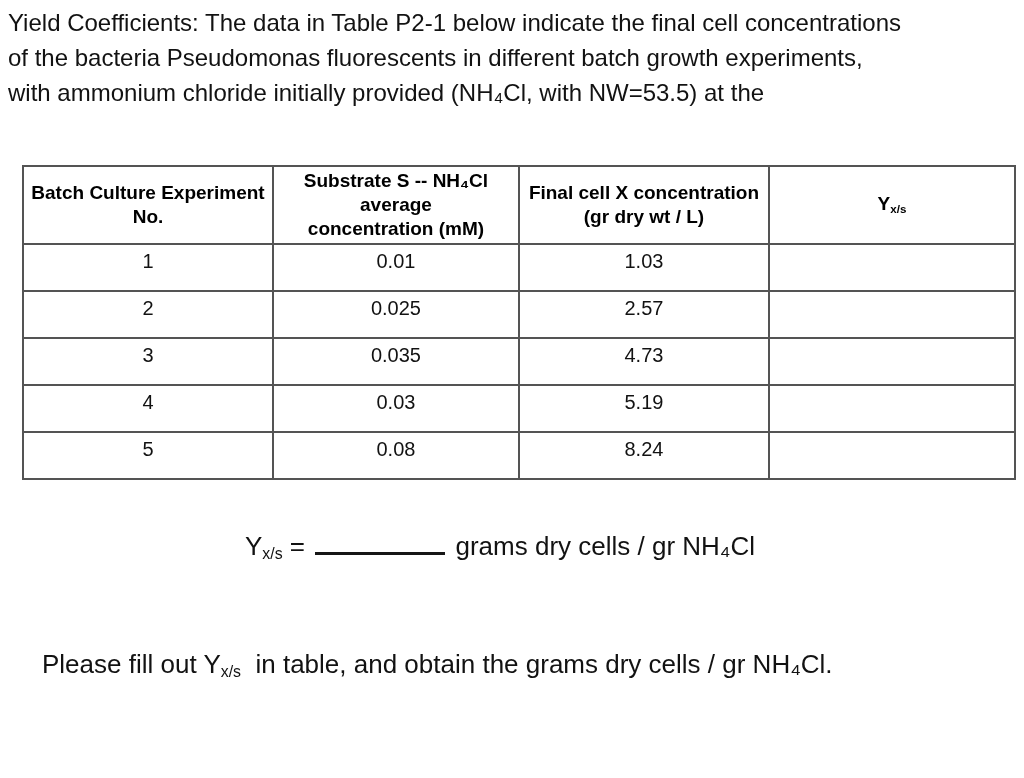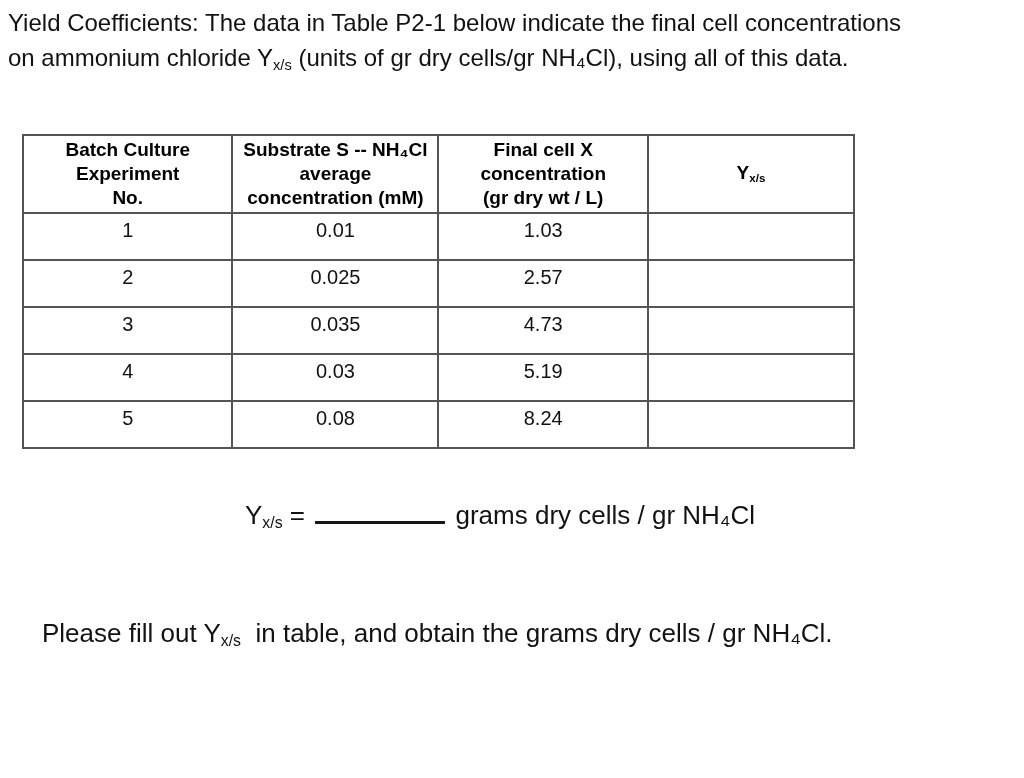--- a/index.html
+++ b/index.html
@@ -16,21 +16,21 @@
   .intro { margin:5px 0 12px 8px; font-size:24px; line-height:35px; }
   .iline { white-space:nowrap; }
 
   
   .sub { font-size:61%; position:relative; bottom:-0.24em; }
 
   
   .data-table {
     border-collapse:collapse;
     table-layout:fixed;
-    width:833px;
+    width:994px;
     margin:55px 0 0 22px;
     border:2px solid #14b8a6;
   }
   .data-table th, .data-table td {
     border:2px solid #545454;
     text-align:center;
   }
   .data-table th {
     height:52px;
     padding:2px 2px;
@@ -70,21 +70,22 @@
     white-space:pre-wrap;
   }
 </style>
 </head>
 <body>
 
 <div class="page">
 
   <div class="intro">
     <div class="iline">Yield Coefficients: The data in Table P2-1 below indicate the final cell concentrations</div>
-    <div class="iline"><span>on ammonium chloride Y</span><span class="sub">x/s</span><span> (units of gr dry cells/gr NH₄Cl), using all of this data.</span></div>
+    <div class="iline">of the bacteria Pseudomonas fluorescents in different batch growth experiments,</div>
+    <div class="iline">with ammonium chloride initially provided (NH₄Cl, with NW=53.5) at the</div>
   </div>
 
   <table class="data-table">
     <colgroup>
       <col style="width:25.2%">
         <col style="width:24.8%">
         <col style="width:25.2%">
         <col style="width:24.8%">
     </colgroup>
     <thead>

